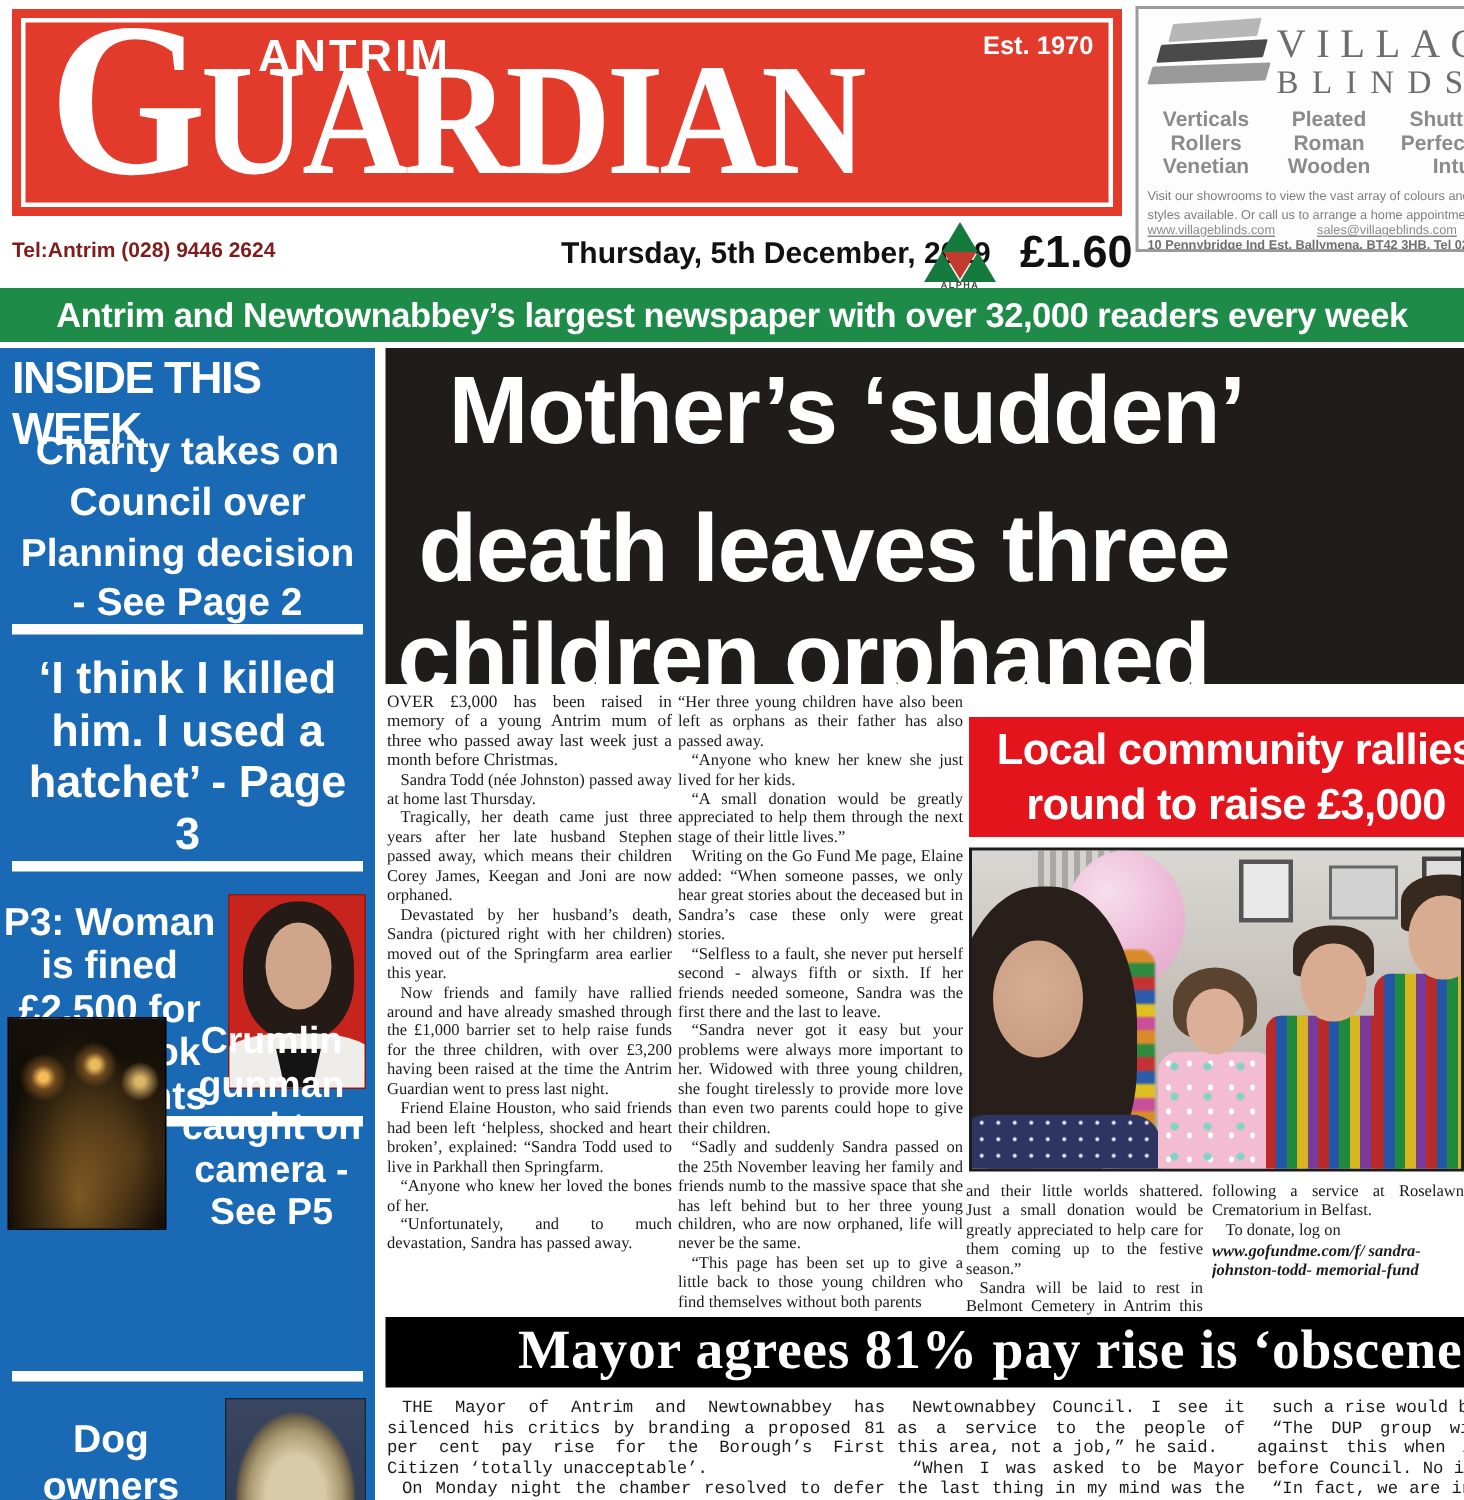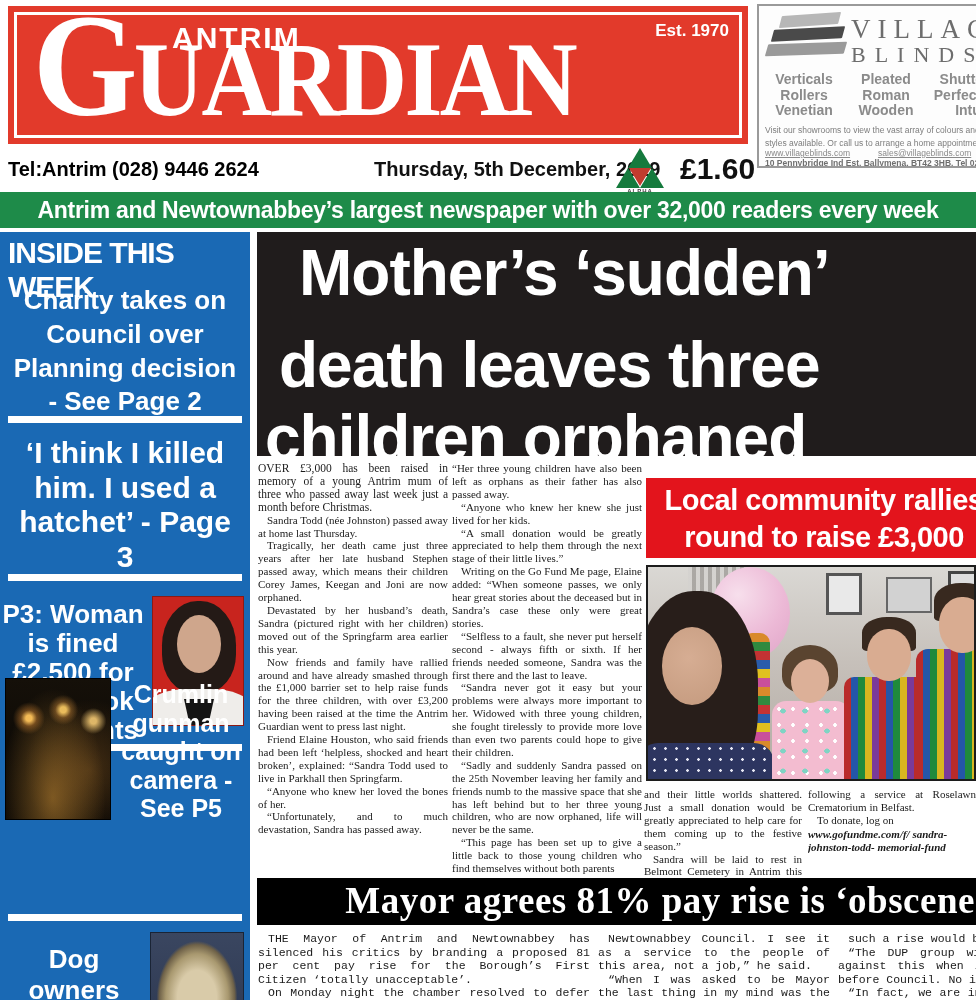--- a/index.html
+++ b/index.html
@@ -40,21 +40,21 @@
   .ad-fine { position:absolute; left:6px; top:118px; width:280px; color:#7d7d7d;
     font-size:8.5px; line-height:1.5; }
   .ad-links { position:absolute; left:6px; top:142px; width:280px; color:#8a8a8a; font-size:8.5px; }
   .ad-links .web { text-decoration:underline; margin-right:28px; }
   .ad-links .mail { text-decoration:underline; }
   .ad-addr { position:absolute; left:6px; top:152px; width:300px; color:#6f6f6f;
     font-size:8.5px; font-weight:bold; }
   
   .info-row { position:absolute; left:0; top:146px; width:756px; height:44px;
     font-family:"Liberation Sans", sans-serif; font-weight:bold; }
-  .tel { position:absolute; left:8px; top:12px; font-size:20px; color:#000000; }
+  .tel { position:absolute; left:8px; top:12px; font-size:14px; color:#7f1d1d; }
   .date { position:absolute; left:374px; top:12px; font-size:20px; color:#111; }
   .price { position:absolute; left:680px; top:6px; font-size:30px; color:#111; }
   .alpha { position:absolute; left:616px; top:2px; width:48px; height:42px; }
   .tri { position:absolute; width:0; height:0; border-left:12px solid transparent;
     border-right:12px solid transparent; border-bottom:20px solid #157a3d; }
   .tri.t1 { left:12px; top:0; } .tri.t2 { left:0; top:20px; } .tri.t3 { left:24px; top:20px; }
   .tri-red { position:absolute; left:13px; top:20px; width:0; height:0;
     border-left:11px solid transparent; border-right:11px solid transparent;
     border-top:18px solid #c23b2e; }
   .alpha-label { position:absolute; left:0; top:40px; width:48px; text-align:center;

